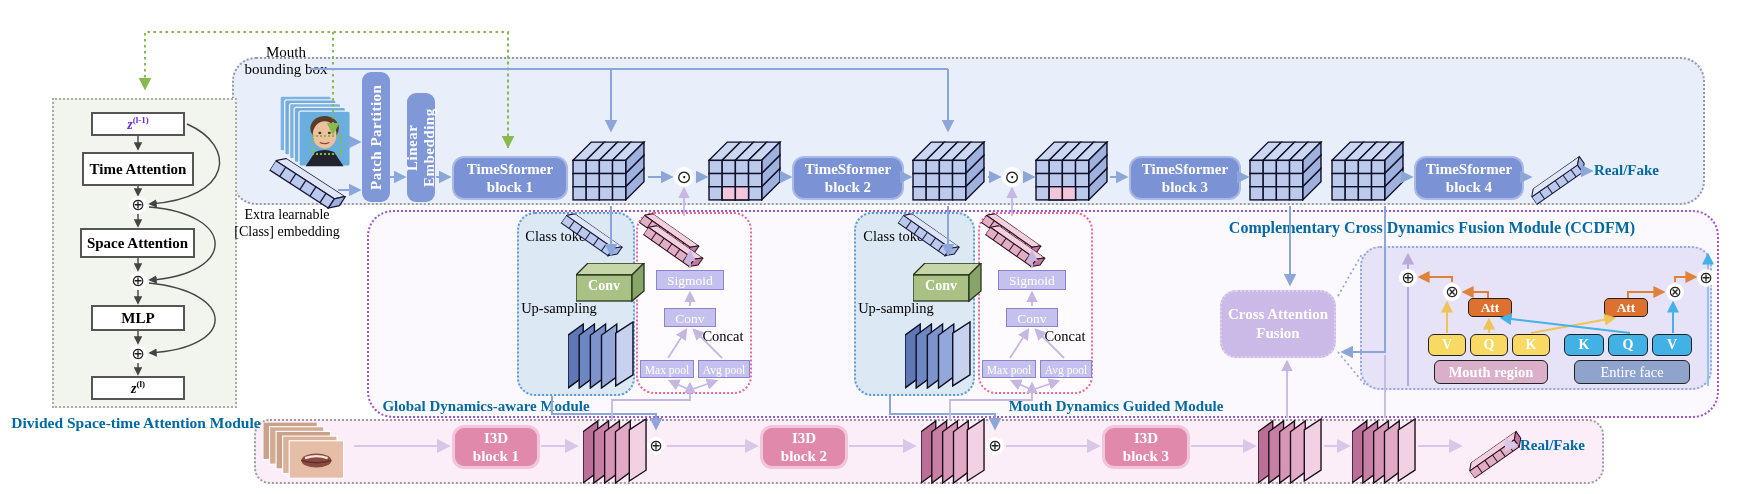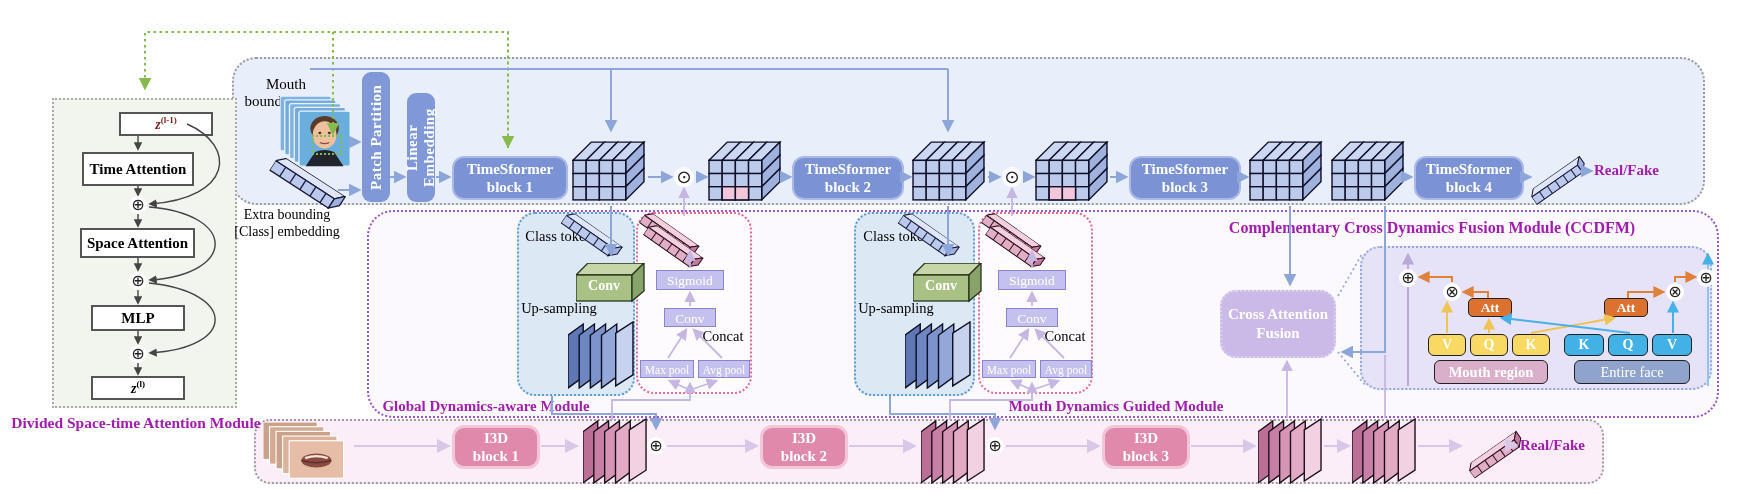--- a/index.html
+++ b/index.html
@@ -10,21 +10,21 @@
   .col{display:flex;flex-direction:column;align-items:center;justify-content:center;text-align:center;}
   .blk{position:absolute;box-sizing:border-box;color:#fff;font-weight:bold;}
   .tsf{background:#7b92d4;border:2px solid #aab9e8;border-radius:12px;font-size:15px;line-height:1.2;}
   .i3d{background:#e189ab;border:3px solid #f2c6da;border-radius:12px;font-size:15px;line-height:1.2;}
   .vtext{writing-mode:vertical-rl;transform:rotate(180deg);background:#8098d8;border-radius:9px;
          color:#fff;font-weight:bold;font-size:15px;letter-spacing:0.5px;}
   .opbox{position:absolute;box-sizing:border-box;background:#c5c1ee;border:1.5px solid #8a84cc;
          color:#fff;text-align:center;}
   .sym{position:absolute;z-index:7;background:#fff;border-radius:50%;text-align:center;
        font-family:"DejaVu Sans",sans-serif;color:#222;}
-  .cap{position:absolute;font-weight:bold;color:#a21caf;text-align:center;}
+  .cap{position:absolute;font-weight:bold;color:#0369a1;text-align:center;}
   .txt{position:absolute;color:#000;text-align:center;}
   svg.lay{position:absolute;left:0;top:0;z-index:5;pointer-events:none;}
   svg.gfx{position:absolute;z-index:2;overflow:visible;}
   .greenbox{position:absolute;border:2px dotted #86b94e;z-index:6;}
   sup{font-size:0.65em;}
 </style>
 </head>
 <body>
 
 <div id="stage">
@@ -143,49 +143,49 @@
   <div class="panel" style="left:232px;top:57px;width:1473px;height:148px;background:#e9effa;border:2px dotted #9a9aa0;border-radius:24px;"></div>
   <div class="panel" style="left:52px;top:98px;width:185px;height:310px;background:#f2f5ee;border:2px dotted #a8aca4;"></div>
   <div class="panel" style="left:367px;top:210px;width:1352px;height:208px;background:#fbf9fe;border:2.5px dotted #9a55cc;border-radius:26px;"></div>
   <div class="panel" style="left:254px;top:419px;width:1350px;height:65px;background:#fbeef9;border:2px dotted #9a9aa0;border-radius:16px;"></div>
   <div class="panel" style="left:517px;top:212px;width:118px;height:184px;background:#dce8f4;border:2px dotted #5b9bd5;border-radius:18px;"></div>
   <div class="panel" style="left:636px;top:212px;width:116px;height:182px;background:#fdfbfe;border:2px dotted #e86898;border-radius:18px;"></div>
   <div class="panel" style="left:854px;top:212px;width:121px;height:184px;background:#dce8f4;border:2px dotted #5b9bd5;border-radius:18px;"></div>
   <div class="panel" style="left:978px;top:212px;width:115px;height:182px;background:#fdfbfe;border:2px dotted #e86898;border-radius:18px;"></div>
   <div class="panel" style="left:1360px;top:246px;width:352px;height:144px;background:#e6e2f7;border:2px dotted #93a8e0;border-radius:20px;"></div>
 
-  <div class="blk ctr" style="left:91px;top:112px;width:94px;height:24px;background:#fff;border:2px solid #555;color:#7f1d1d;font-size:14px;margin-left:28px;">
+  <div class="blk ctr" style="left:91px;top:112px;width:94px;height:24px;background:#fff;border:2px solid #555;color:#6d28d9;font-size:14px;">
     <span><i><b>z</b></i><sup><b>(l-1)</b></sup></span>
   </div>
   <div class="blk ctr" style="left:80px;top:228px;width:115px;height:30px;background:#fff;border:2px solid #555;color:#000;font-size:15px;">Space Attention</div>
   <div class="blk ctr" style="left:82px;top:152px;width:112px;height:34px;background:#fff;border:2px solid #555;color:#000;font-size:15px;">Time Attention</div>
   <div class="blk ctr" style="left:91px;top:305px;width:94px;height:26px;background:#fff;border:2px solid #555;color:#000;font-size:15px;">MLP</div>
   <div class="blk ctr" style="left:91px;top:376px;width:94px;height:24px;background:#fff;border:2px solid #555;color:#000;font-size:14px;">
     <span><i><b>z</b></i><sup><b>(l)</b></sup></span>
   </div>
   <span class="sym" style="left:129px;top:196px;width:18px;height:18px;font-size:16px;line-height:18px;">⊕</span>
   <span class="sym" style="left:129px;top:272px;width:18px;height:18px;font-size:16px;line-height:18px;">⊕</span>
   <span class="sym" style="left:129px;top:345px;width:18px;height:18px;font-size:16px;line-height:18px;">⊕</span>
   <div class="cap" style="left:2px;top:414px;width:268px;font-size:15.5px;">Divided Space-time Attention Module</div>
 
-  <div class="txt" style="left:234px;top:76px;width:104px;font-size:15px;line-height:1.15;">
+  <div class="txt" style="left:234px;top:44px;width:104px;font-size:15px;line-height:1.15;">
     <div>Mouth</div>
       <div>bounding box</div>
   </div>
   <svg class="gfx" style="left:280px;top:96px;" width="74" height="74" viewBox="0 0 78 78">
       <use href="#face"></use>
     </svg>
   <div class="greenbox" style="left:312px;top:135px;width:26px;height:16px;"></div>
   <svg class="gfx" style="left:272px;top:148px;" width="92" height="58">
     <g transform="translate(8,6) rotate(33)">
         <use href="#bar-b" width="80" height="22"></use>
       </g>
   </svg>
   <div class="txt" style="left:224px;top:207px;width:126px;font-size:14px;line-height:1.2;">
-    <div>Extra bounding</div>
+    <div>Extra learnable</div>
       <div>[Class] embedding</div>
   </div>
   <div class="blk ctr vtext" style="left:362px;top:72px;width:28px;height:130px;">Patch Partition</div>
   <div class="blk ctr vtext" style="left:407px;top:93px;width:28px;height:109px;">Linear Embedding</div>
 
   <div class="blk col tsf" style="left:452px;top:156px;width:116px;height:44px;">
     <div>TimeSformer</div>
       <div>block 1</div>
   </div>
   <svg class="gfx" style="left:572px;top:138px;" width="74" height="66" viewBox="0 0 73 59">

